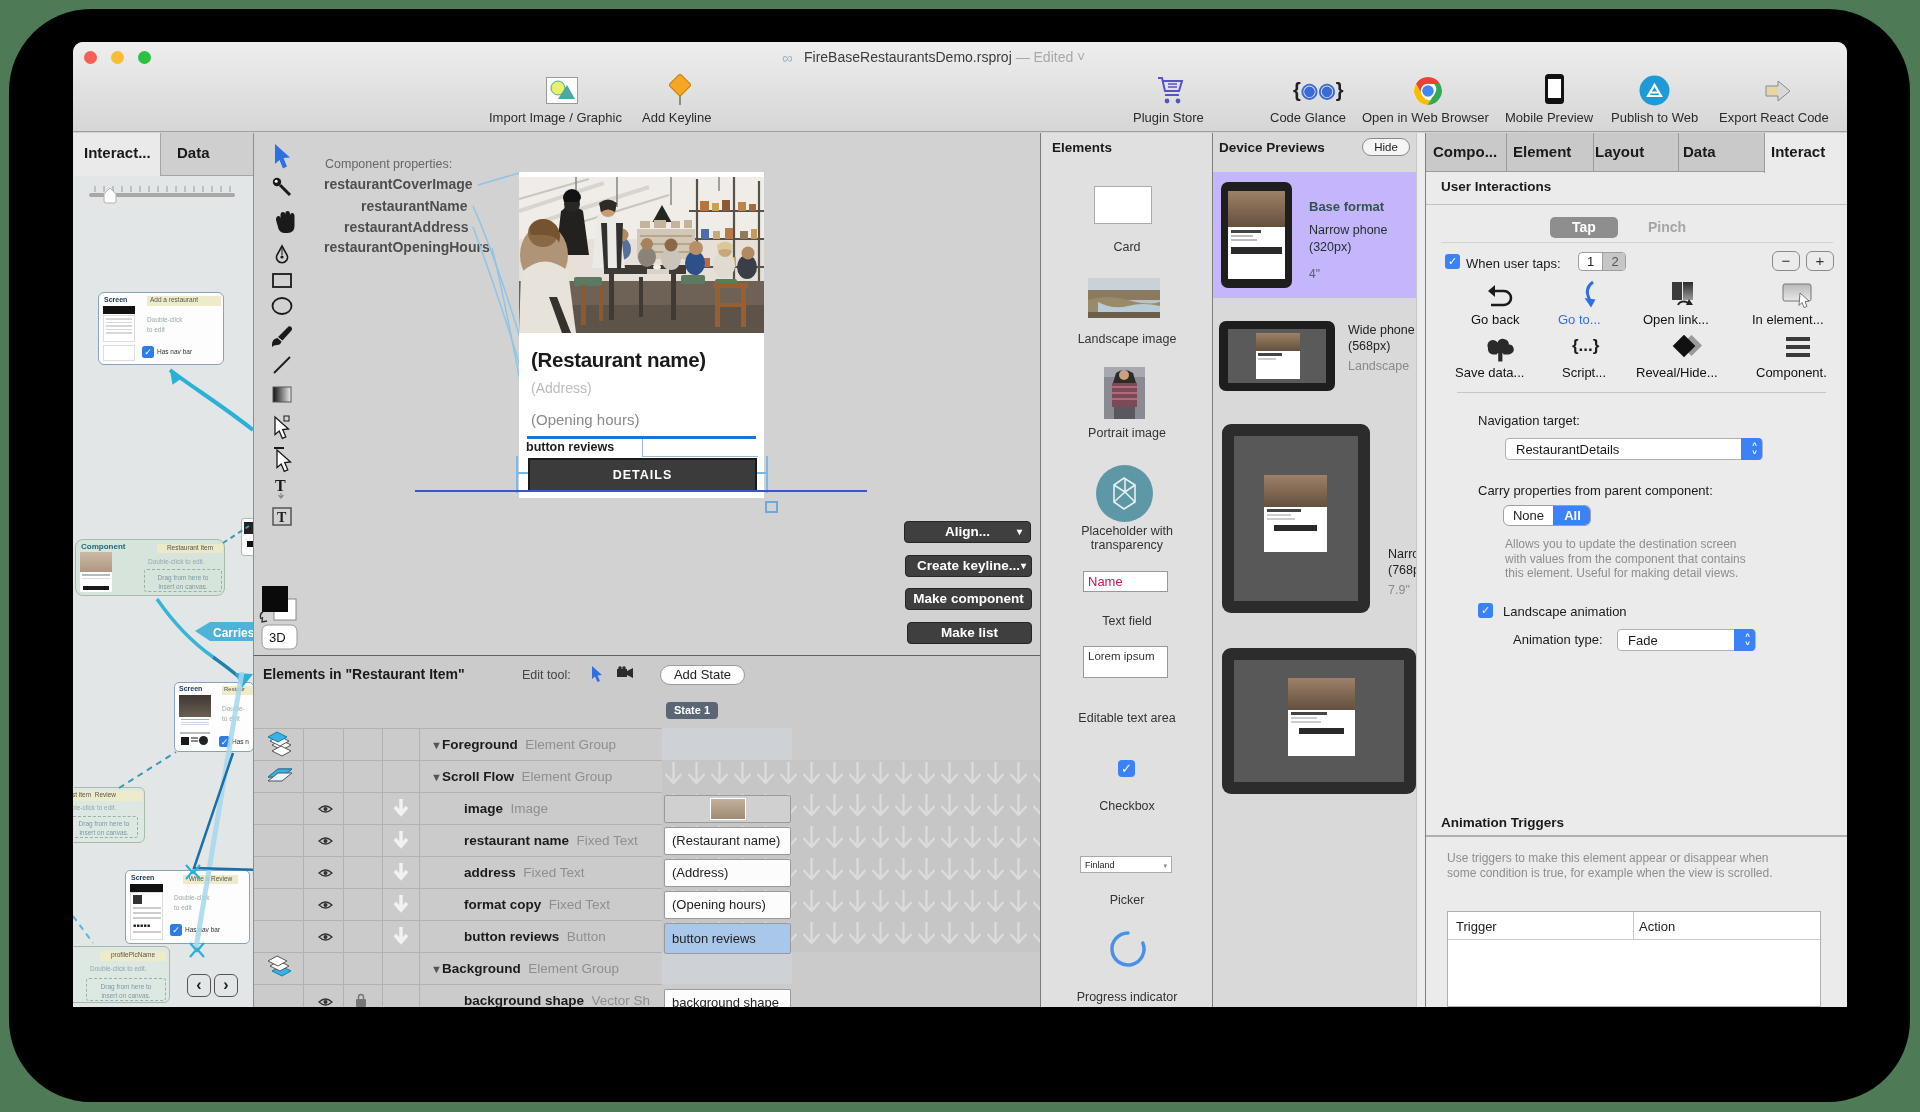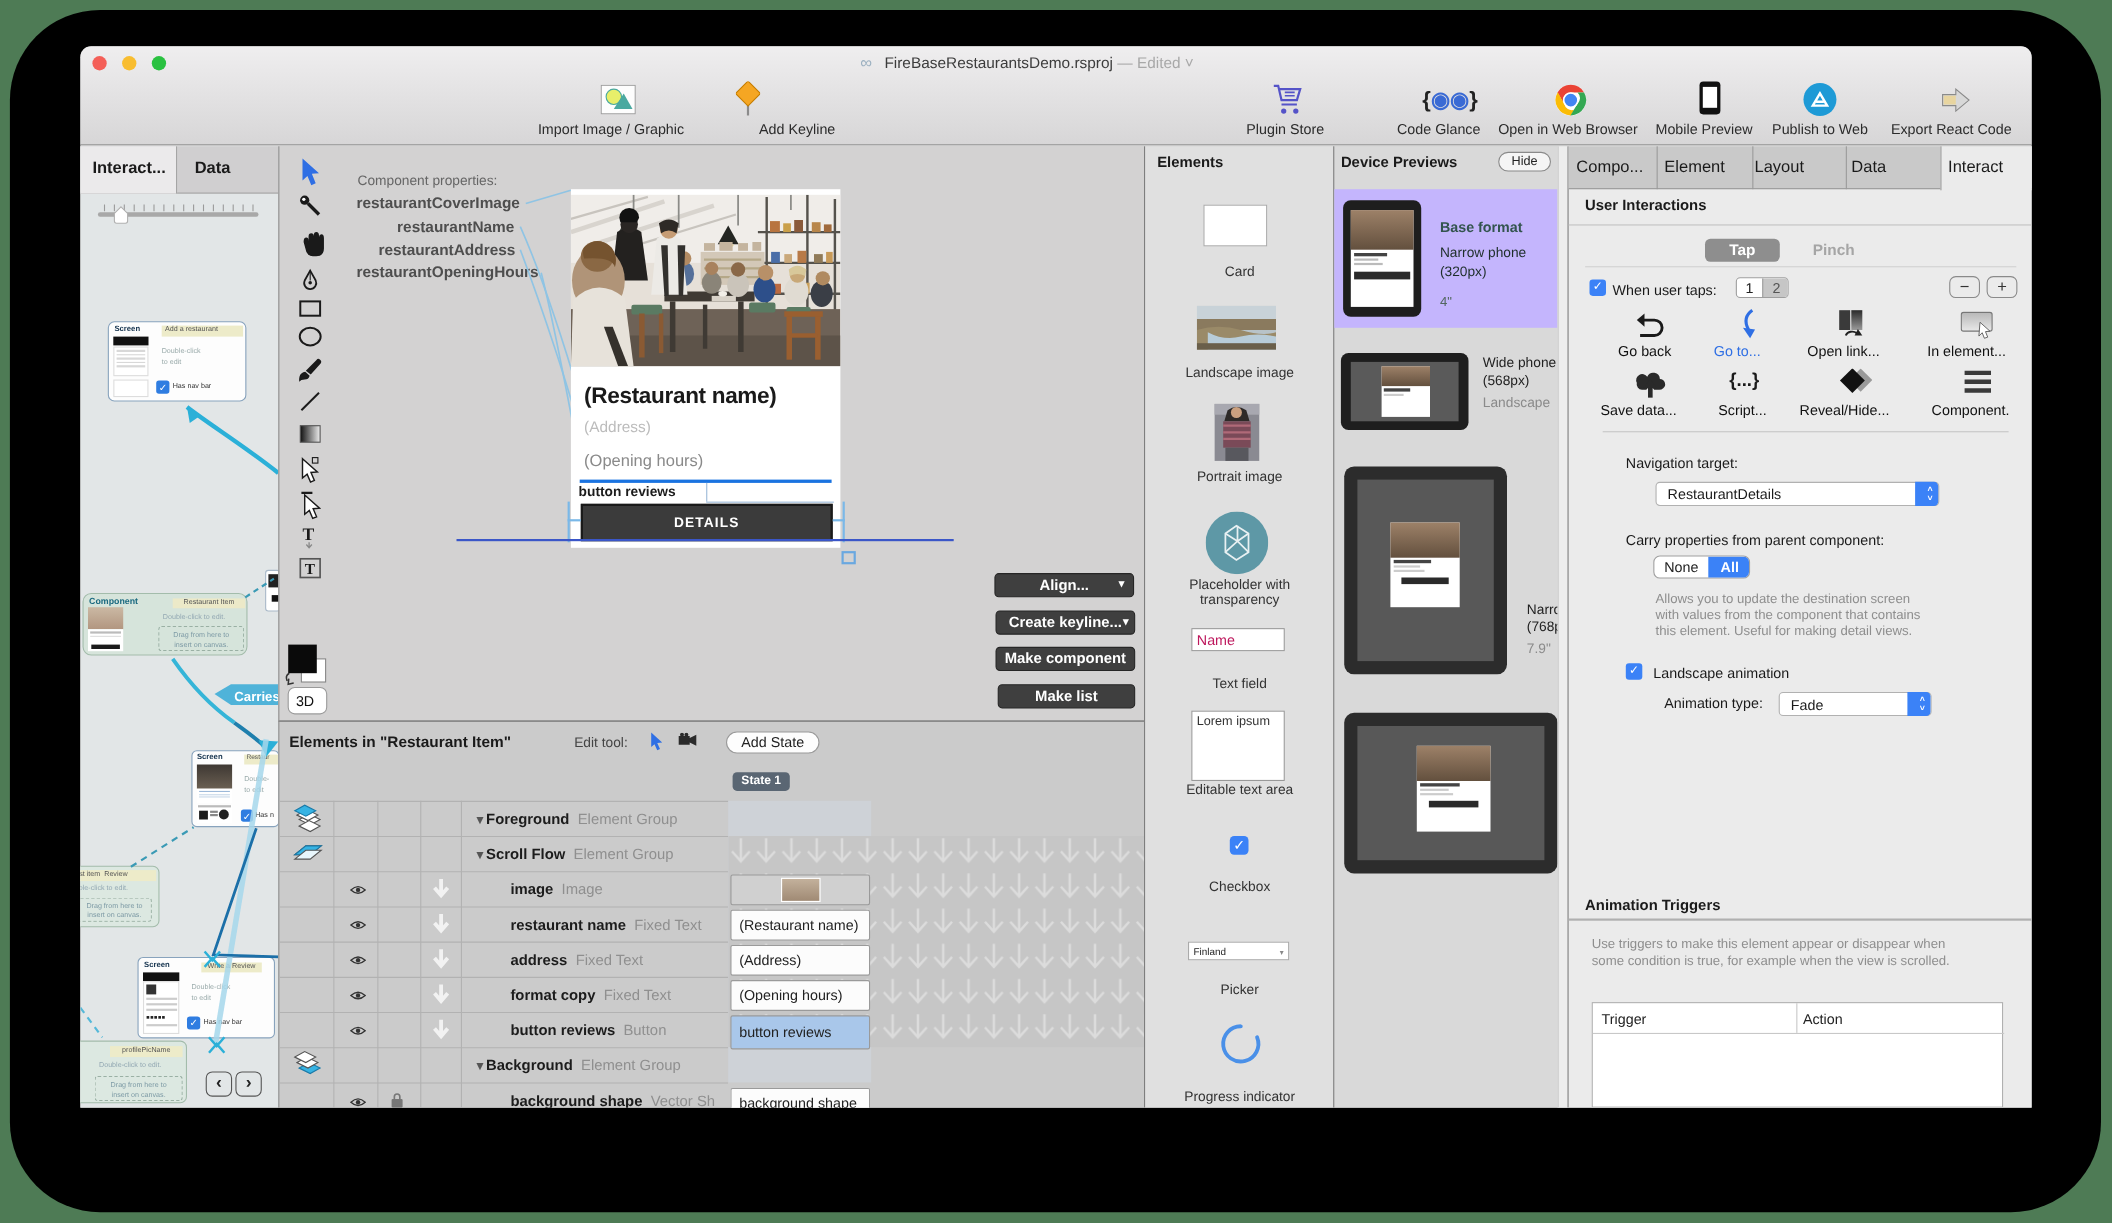--- a/index.html
+++ b/index.html
@@ -24,21 +24,21 @@
 .mcard { overflow:hidden; }
 .ck { background:#2f7de1; border-radius:2.5px; color:#fff; font-size:9px; text-align:center; line-height:12px; }
 .navb { width:24px; height:23px; border:1.5px solid #555; border-radius:6px; font-size:16px; font-weight:bold; color:#222; text-align:center; line-height:19px; }
 .props { font-size:14px; font-weight:bold; color:#4e4e4e; }
 .dbtn { position:absolute; background:#3f3f3f; border:1px solid #262626; border-radius:4px; color:#fff; font-size:13.5px; font-weight:bold; text-align:center; line-height:20px; height:22px; }
 .cell { position:absolute; left:410px; width:127px; background:#fcfcfc; border:1px solid #9a9a9a; border-radius:2px; font-size:13px; color:#222; padding-left:7px; line-height:26px; height:28px; }
 .trow { font-size:13.5px; white-space:nowrap; } .trow b { color:#1c1c1c; } .trow span { color:#8f8f8f; }
 .elabel { position:absolute; width:172px; text-align:center; font-size:12.5px; color:#333; }
 .eye { position:absolute; left:64px; width:15px; height:10px; }
 .darr { position:absolute; left:138px; width:18px; height:20px; }
-.ttab { top:10px; font-size:15px; font-weight:normal; color:#1a1a1a; }
+.ttab { top:10px; font-size:15px; font-weight:bold; color:#1a1a1a; }
 .ckb { width:15px; height:15px; background:#3b82f7; border-radius:3px; color:#fff; font-size:11px; text-align:center; line-height:15px; }
 .pmbtn { width:28px; height:20px; border:1.5px solid #8a8a8a; border-radius:6px; font-size:15px; color:#333; text-align:center; line-height:18px; }
 .albl { position:absolute; font-size:13px; }
 .drop { height:22px; background:#fff; border:1px solid #b1b1b1; border-radius:4px; font-size:13px; color:#1a1a1a; padding:3px 0 0 10px; }
 .drop::after { content:""; position:absolute; right:0; top:-1px; width:21px; height:22px; background:#3b82f7; border-radius:0 4px 4px 0; }
 .drop::before { content:"\02C4\000A\02C5"; white-space:pre; position:absolute; right:5px; top:2px; font-size:8px; line-height:8px; color:#fff; z-index:2; font-weight:bold; }
 </style>
 </head>
 <body>
 <div id="frame"></div>
@@ -53,21 +53,21 @@
     <svg class="abs" style="left:473px; top:35px;" width="32" height="27" viewBox="0 0 32 27">
       <rect x="0.5" y="0.5" width="31" height="26" fill="#fdfdfd" stroke="#9a9a9a"></rect>
       <circle cx="12" cy="11" r="7" fill="#e8ef6a" stroke="#4aa9a0"></circle>
       <polygon points="12,22 21,8 29,22" fill="#4aa9a0"></polygon>
     </svg>
     <div class="tbl" style="left:416px;">Import Image / Graphic</div>
     <svg class="abs" style="left:596px; top:32px;" width="22" height="32" viewBox="0 0 22 32">
       <line x1="11" y1="18" x2="11" y2="31" stroke="#8b8b8b" stroke-width="2"></line>
       <rect x="3" y="3" width="16" height="16" fill="#f5a623" stroke="#c57d00" transform="rotate(45 11 11)"></rect>
     </svg>
-    <div class="tbl" style="left:569px;margin-left:48px;">Add Keyline</div>
+    <div class="tbl" style="left:569px;">Add Keyline</div>
     <svg class="abs" style="left:1084px; top:34px;" width="28" height="29" viewBox="0 0 28 29">
       <g stroke="#5553c8" stroke-width="2" fill="none">
         <path d="M1 2 h4 l3 13 h14 l3 -10 h-19"></path>
         <line x1="8" y1="19" x2="22" y2="19"></line>
       </g>
       <circle cx="10" cy="25" r="2.4" fill="#5553c8"></circle>
       <circle cx="21" cy="25" r="2.4" fill="#5553c8"></circle>
       <line x1="11" y1="5" x2="20" y2="5" stroke="#5553c8" stroke-width="1.5"></line>
       <line x1="11" y1="8" x2="20" y2="8" stroke="#5553c8" stroke-width="1.5"></line>
       <line x1="11" y1="11" x2="20" y2="11" stroke="#5553c8" stroke-width="1.5"></line>
@@ -578,21 +578,21 @@
       <circle cx="28.5" cy="28.5" r="28.5" fill="#5e98a6"></circle>
       <g stroke="#e8f0f2" stroke-width="1.6" fill="none">
         <path d="M18 20 l10 -7 l11 7 v17 l-11 7 l-10 -7 z"></path>
         <path d="M18 20 l11 7 l10 -7 M18 37 l11 -10 l10 10 M29 13 v14"></path>
       </g>
     </svg>
     <div class="elabel" style="top:391px;">Placeholder with</div>
     <div class="elabel" style="top:405px;">transparency</div>
     <div class="abs" style="left:42px; top:438px; width:85px; height:21px; background:#fff; border:1px solid #999; font-size:13px; color:#be185d; padding:2px 0 0 4px;">Name</div>
     <div class="elabel" style="top:481px;">Text field</div>
-    <div class="abs" style="left:42px; top:513px; width:85px; height:64px; background:#fff; border:1px solid #999; font-size:11.5px; color:#333; padding:3px 0 0 4px;">Lorem ipsum</div>
+    <div class="abs" style="left:42px; top:513px; width:85px; height:32px; background:#fff; border:1px solid #999; font-size:11.5px; color:#333; padding:3px 0 0 4px;">Lorem ipsum</div>
     <div class="elabel" style="top:578px;">Editable text area</div>
     <div class="abs" style="left:77px; top:627px; width:17px; height:17px; background:#3b82f7; border-radius:4px; color:#fff; font-size:13px; text-align:center; line-height:17px;">✓</div>
     <div class="elabel" style="top:666px;">Checkbox</div>
     <div class="abs" style="left:39px; top:723px; width:92px; height:17px; background:#fff; border:1px solid #aaa; font-size:9px; color:#222; padding:3px 0 0 4px;">Finland<span style="position:absolute; right:4px; top:5px; font-size:7px; color:#888;">▾</span></div>
     <div class="elabel" style="top:760px;">Picker</div>
     <svg class="abs" style="left:67px; top:796px;" width="40" height="40" viewBox="0 0 40 40">
       <path d="M 20 4 A 16 16 0 1 0 34.8 14" stroke="#4a90e8" stroke-width="3.5" fill="none" stroke-linecap="round"></path>
     </svg>
     <div class="elabel" style="top:857px;">Progress indicator</div>
   </div>

